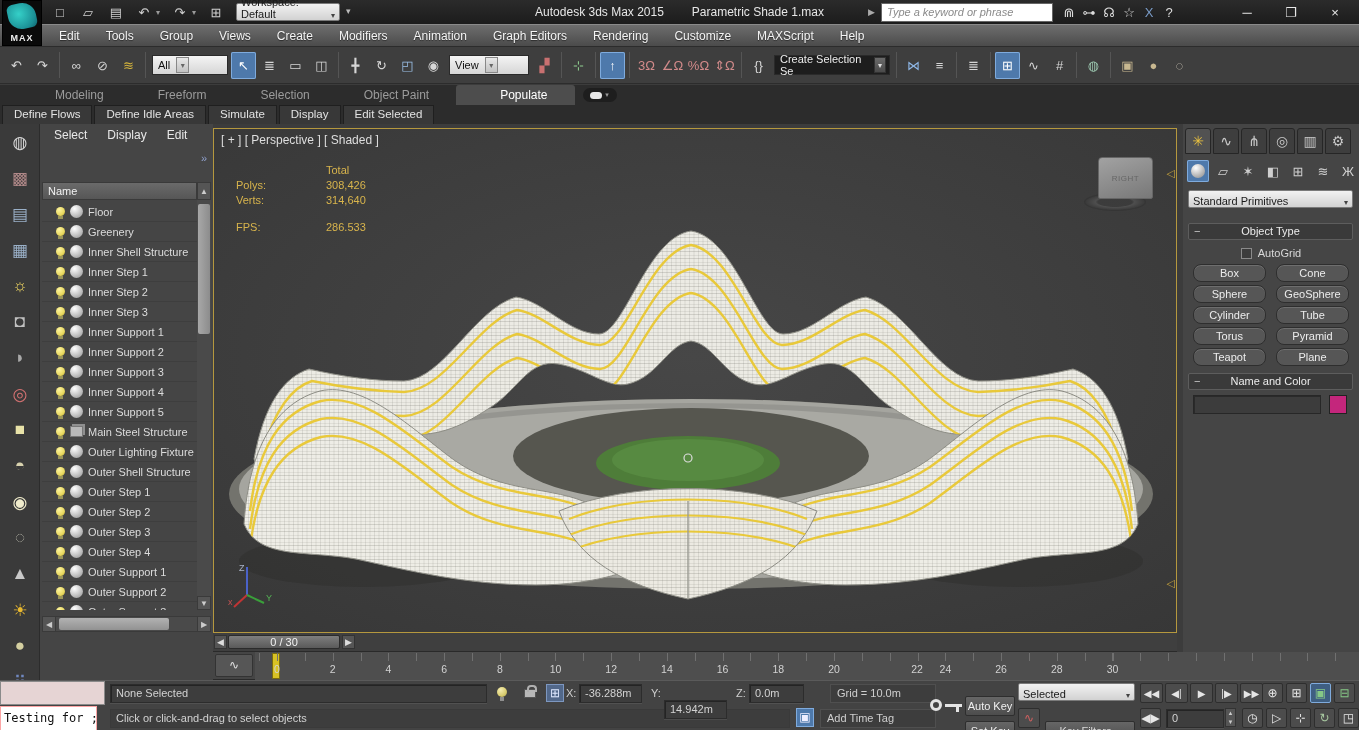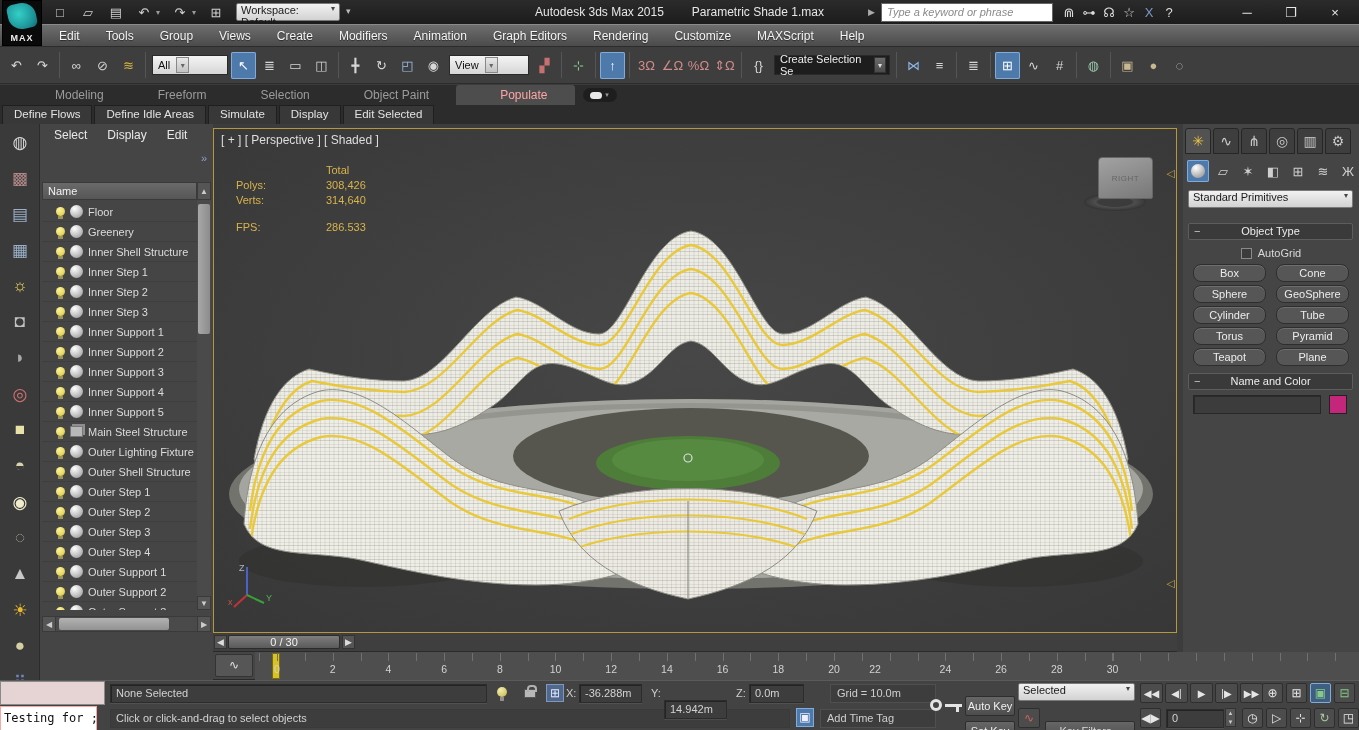--- a/index.html
+++ b/index.html
@@ -10,21 +10,21 @@
     background:#3c3c3c; cursor:default; user-select:none;
   }
   
   #titlebar { position:absolute; left:0; top:0; width:1359px; height:24px; background:linear-gradient(#2b2b2b,#1c1c1c); }
   #max-logo { position:absolute; left:2px; top:0; width:40px; height:46px; background:#0a0a0a; z-index:30; border:1px solid #000; }
   #max-logo .swirl { position:absolute; left:5px; top:2px; width:28px; height:26px; background:radial-gradient(circle at 40% 40%, #35d0c8, #1b8f95 70%, #0f5f68); border-radius:6px 14px 6px 14px; transform:rotate(-12deg); }
   #max-logo .maxtxt { position:absolute; left:0; bottom:2px; width:100%; text-align:center; font-size:9px; font-weight:bold; color:#eee; letter-spacing:1px; }
   #qa-icons { position:absolute; left:48px; top:0; height:24px; display:flex; align-items:center; gap:4px; }
   .qa-btn { width:24px; height:20px; display:flex; align-items:center; justify-content:center; color:#cfcfcf; font-size:13px; border-radius:2px; }
   .qa-dd { width:8px; color:#9a9a9a; font-size:8px; margin-left:-4px; }
-  .lightselect { height:18px; background:linear-gradient(#f2f2f2,#d2d2d2); border:1px solid #7a7a7a; color:#1a1a1a; display:flex; align-items:flex-start; font-size:11px; padding:0 4px; border-radius:2px; position:relative; }
+  .lightselect { height:18px; background:linear-gradient(#f2f2f2,#d2d2d2); border:1px solid #7a7a7a; color:#1a1a1a; display:flex; align-items:flex-end; font-size:11px; padding:0 4px; border-radius:2px; position:relative; }
   .lightselect .arr { margin-left:auto; padding-left:8px; color:#444; font-size:8px; }
   #workspace-select { position:absolute; left:236px; top:3px; width:104px; }
   #ws-extra { position:absolute; left:346px; top:6px; color:#bbb; font-size:9px; }
   #title-text { position:absolute; left:0; top:0; width:100%; height:24px; text-align:center; line-height:24px; color:#e6e6e6; font-size:12px; pointer-events:none; }
   #title-text span { padding:0 14px; }
   #search-zone { position:absolute; right:180px; top:2px; height:20px; display:flex; align-items:center; gap:6px; }
   #search-caret { color:#aaa; font-size:9px; }
   #search-input { width:172px; height:19px; background:#fff; border:1px solid #666; color:#8a8a8a; font-style:italic; font-size:11px; line-height:17px; padding:0 5px; overflow:hidden; white-space:nowrap; }
   .ti-icn { width:20px; text-align:center; font-size:13px; color:#dcdcdc; }
   #win-controls { position:absolute; right:2px; top:0; height:24px; display:flex; }
@@ -38,21 +38,21 @@
   .tb-btn.active { background:#4e79ab; box-shadow:inset 0 0 0 1px #7fabdd; color:#fff; }
   .tb-sep { width:1px; height:26px; background:#2a2a2a; border-right:1px solid #555; margin:0 3px; flex:none; }
   .tb-select { height:20px; border:1px solid #2a2a2a; display:flex; align-items:center; font-size:11px; padding:0 3px 0 5px; flex:none; margin:8px 2px; }
   .tb-select.light { background:linear-gradient(#f4f4f4,#d6d6d6); color:#111; }
   .tb-select.dark { background:#1d1d1d; color:#ececec; }
   .tb-select .arr { margin-left:6px; font-size:8px; color:#666; background:linear-gradient(#e8e8e8,#c2c2c2); border:1px solid #888; width:13px; height:16px; display:flex; align-items:center; justify-content:center; }
   .tb-select.dark .arr { background:linear-gradient(#6a6a6a,#4a4a4a); color:#ddd; border-color:#333; }
   
   #ribbon-tabs { position:absolute; left:0; top:85px; width:1359px; height:20px; background:#2c2c2c; display:flex; align-items:flex-end; padding-left:28px; }
   .rib-tab { padding:0 27px; line-height:20px; font-size:12px; color:#9b9b9b; }
-  .rib-tab.active { background:#4d4d4d; color:#fca5a5; border-radius:3px 3px 0 0;padding-left:44px; }
+  .rib-tab.active { background:#4d4d4d; color:#ffffff; border-radius:3px 3px 0 0;padding-left:44px; }
   #rib-pill { width:34px; height:14px; background:#1e1e1e; border-radius:7px; margin:0 0 3px 8px; display:flex; align-items:center; justify-content:center; gap:3px; }
   #rib-pill .dot { width:12px; height:7px; background:#e8e8e8; border-radius:4px; }
   #rib-pill .arr { color:#999; font-size:7px; }
   #ribbon-subtabs { position:absolute; left:0; top:105px; width:1359px; height:19px; background:#2c2c2c; display:flex; gap:2px; padding-left:2px; }
   .rib-sub { background:#383838; border:1px solid #1f1f1f; border-bottom:none; color:#e2e2e2; font-size:11.5px; padding:0 11px; line-height:17px; }
   
   #leftbar { position:absolute; left:0; top:124px; width:40px; height:556px; background:#3a3a3a; border-right:1px solid #2c2c2c; overflow:hidden; }
   .lb-icn { width:40px; height:36px; display:flex; align-items:center; justify-content:center; font-size:17px; }
   
   #explorer { position:absolute; left:40px; top:124px; width:173px; height:556px; background:#454545; overflow:hidden; }
@@ -576,21 +576,21 @@
         <div class="ruler-num" style="left: 77.7px;">2</div>
         <div class="ruler-num" style="left: 133.4px;">4</div>
         <div class="ruler-num" style="left: 189.1px;">6</div>
         <div class="ruler-num" style="left: 244.8px;">8</div>
         <div class="ruler-num" style="left: 300.5px;">10</div>
         <div class="ruler-num" style="left: 356.2px;">12</div>
         <div class="ruler-num" style="left: 411.9px;">14</div>
         <div class="ruler-num" style="left: 467.6px;">16</div>
         <div class="ruler-num" style="left: 523.3px;">18</div>
         <div class="ruler-num" style="left: 579px;">20</div>
-        <div class="ruler-num" style="left: 620px;">22</div>
+        <div class="ruler-num" style="left: 662px;">22</div>
         <div class="ruler-num" style="left: 690.4px;">24</div>
         <div class="ruler-num" style="left: 746.1px;">26</div>
         <div class="ruler-num" style="left: 801.8px;">28</div>
         <div class="ruler-num" style="left: 857.5px;">30</div>
       </div>
   </div>
 
   <div id="cmdpanel">
     <div id="cmd-tabs">
         <div class="cmd-tab active">✳</div>

